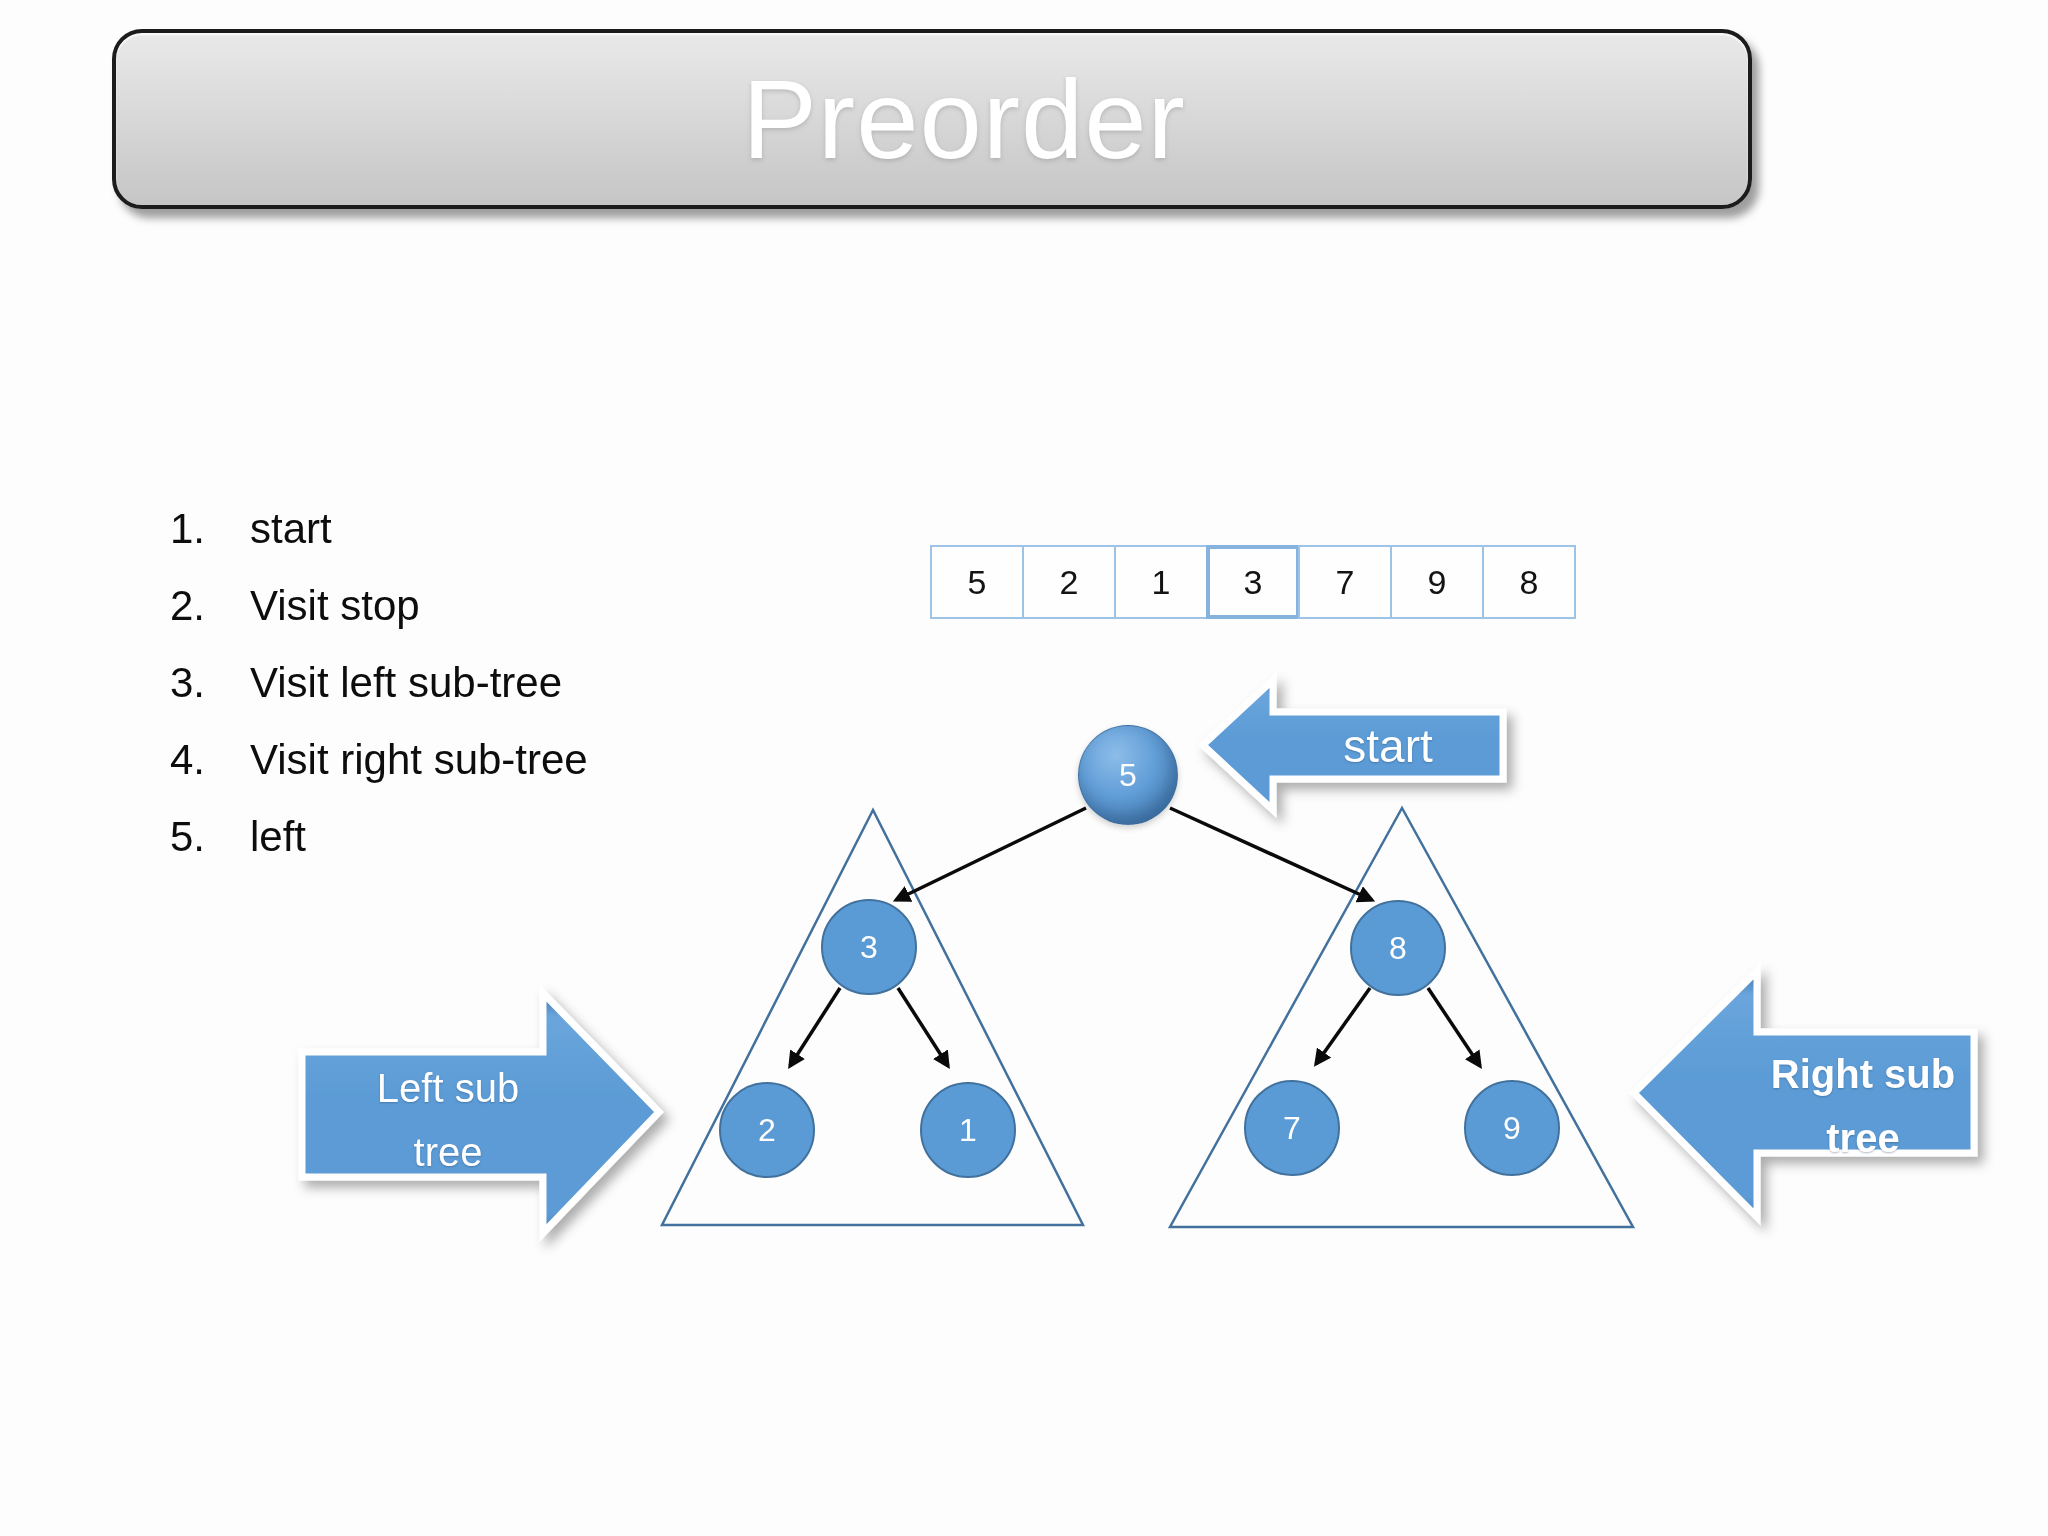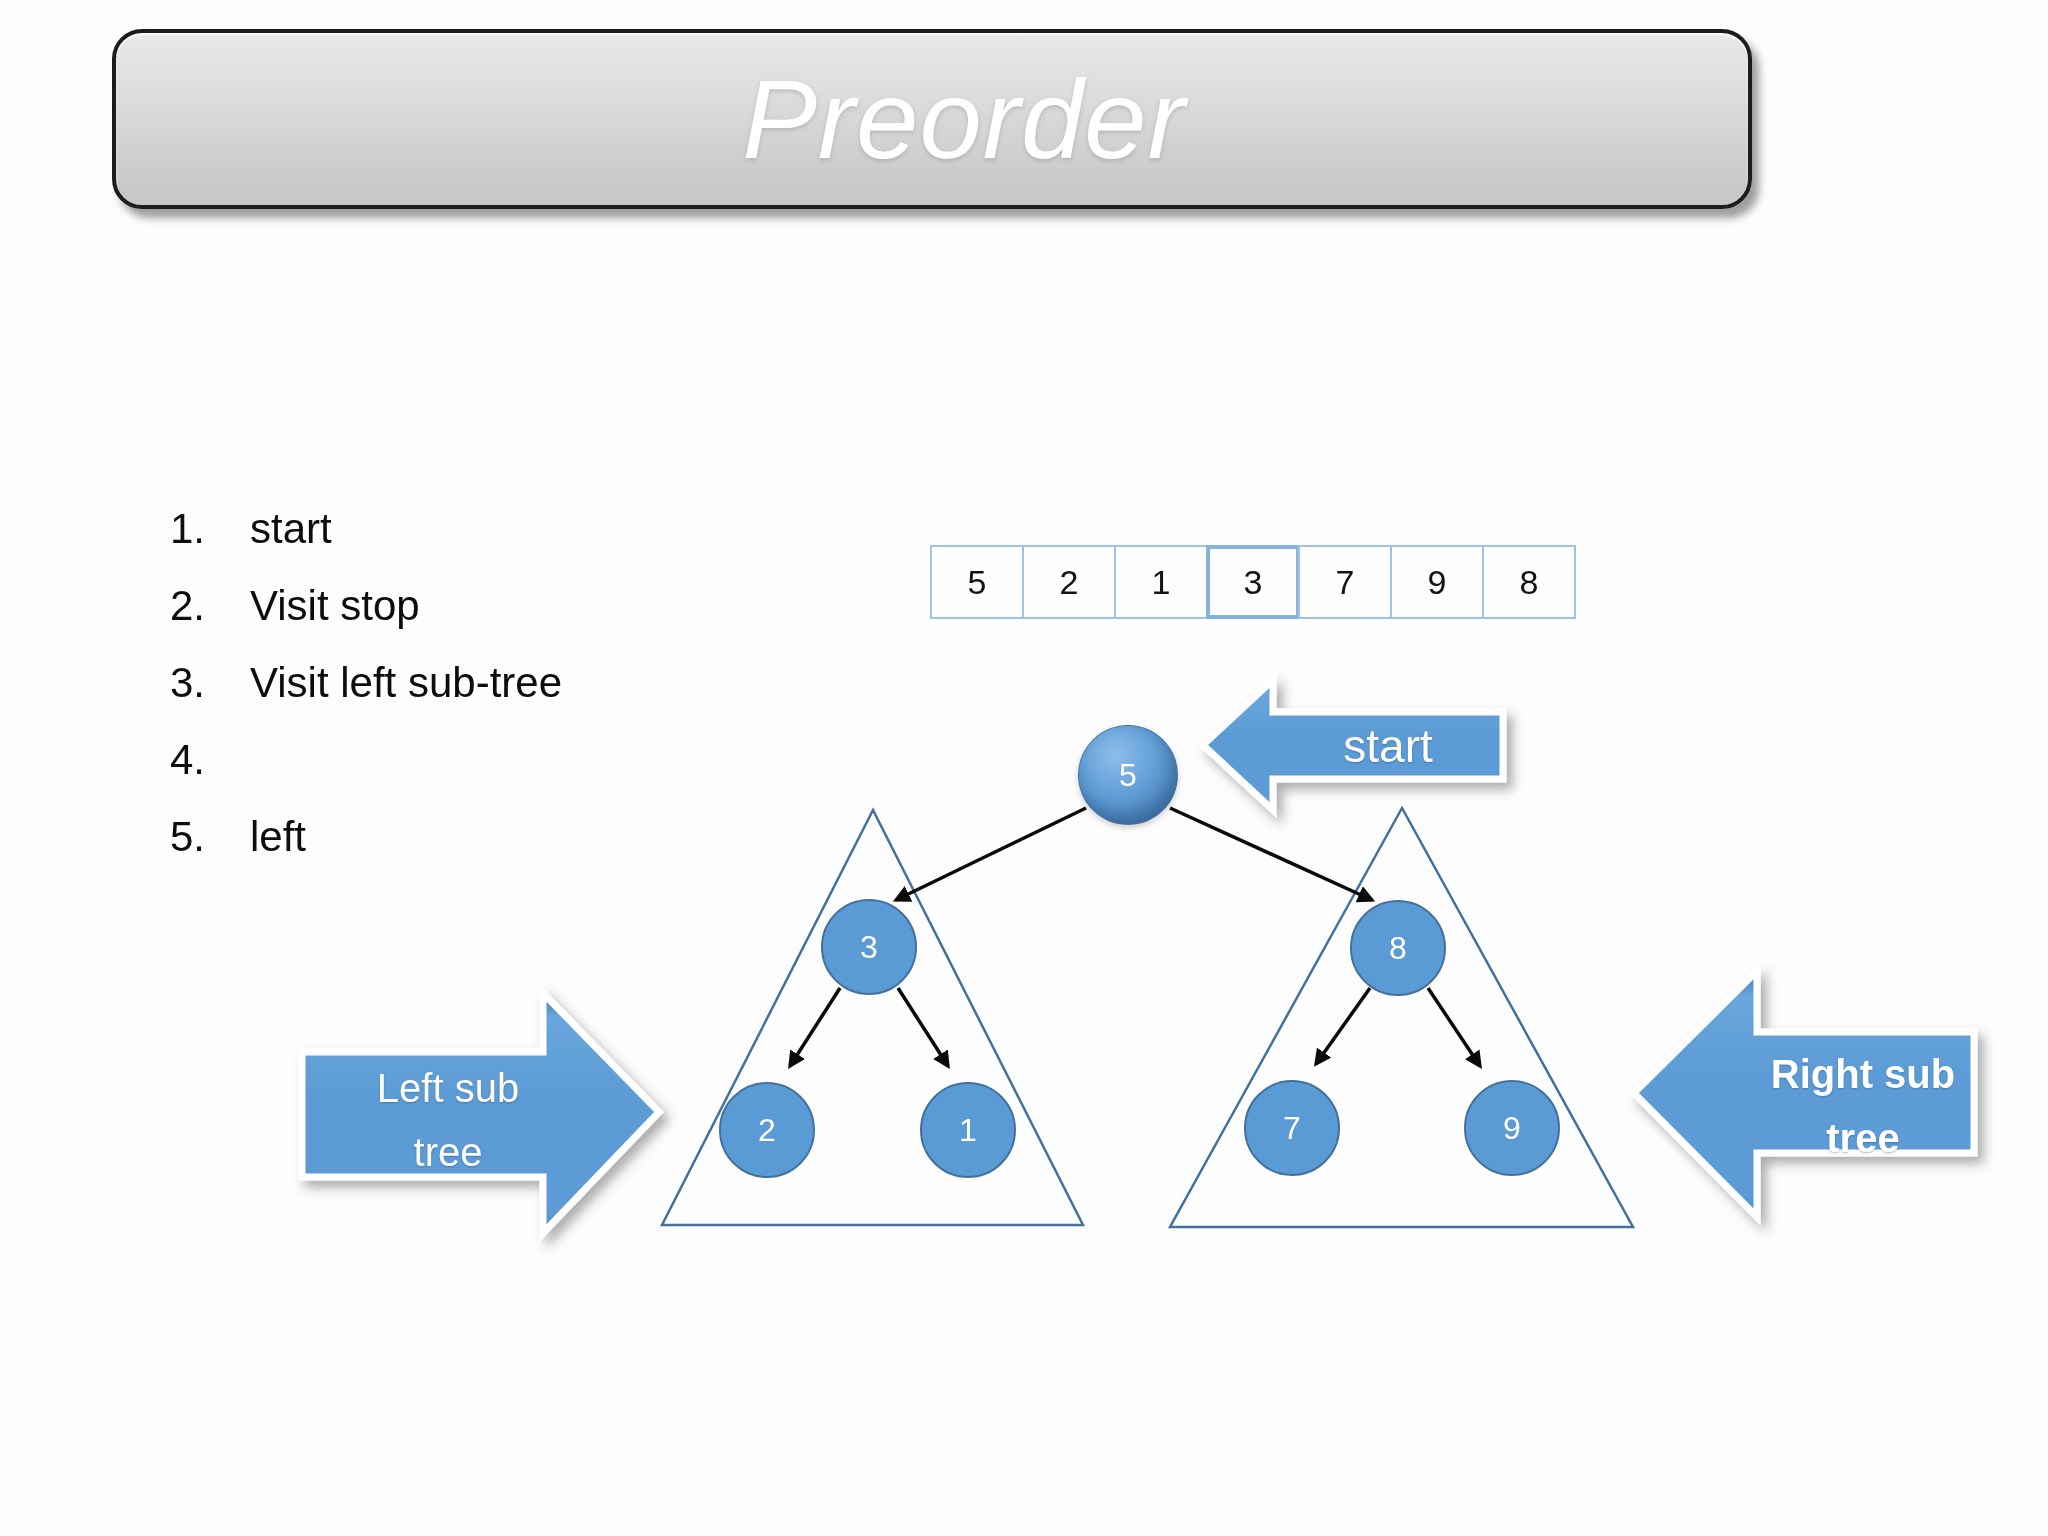--- a/index.html
+++ b/index.html
@@ -12,21 +12,20 @@
     position:absolute;left:112px;top:29px;width:1640px;height:180px;
     box-sizing:border-box;border:4px solid #1c1c1c;border-radius:30px;
     background:linear-gradient(180deg,#e9e9e9 0%,#dddddd 35%,#cecece 75%,#c6c6c6 100%);
     box-shadow:7px 9px 9px rgba(0,0,0,0.38), inset 0 2px 2px rgba(255,255,255,0.85);
     display:flex;align-items:center;justify-content:center;
   }
   #banner .title-text{
     color:#ffffff;font-size:112px;letter-spacing:1px;
     text-shadow:0 2px 4px rgba(120,120,120,0.35);
     transform:translateX(32px);
-    font-style:italic;
   }
   
   #steps{position:absolute;left:170px;top:490px;}
   .step-row{display:flex;height:77px;align-items:center;color:#0d0d0d;font-size:42px;}
   .step-num{width:80px;}
   
   #array{position:absolute;left:930px;top:545px;display:flex;}
   .cell{
     box-sizing:border-box;width:94px;height:74px;margin-left:-2px;
     border:2px solid #9dc3e6;background:#fefefe;
@@ -108,20 +107,21 @@
     <div class="step-row">
       <span class="step-num">2.</span>
       <span class="step-text">Visit stop</span>
     </div>
     <div class="step-row">
       <span class="step-num">3.</span>
       <span class="step-text">Visit left sub-tree</span>
     </div>
     <div class="step-row">
       <span class="step-num">4.</span>
+      <span class="step-text">Visit right sub-tree</span>
     </div>
     <div class="step-row">
       <span class="step-num">5.</span>
       <span class="step-text">left</span>
     </div>
   </div>
 
   <div id="array">
     <div class="cell">5</div>
     <div class="cell">2</div>

